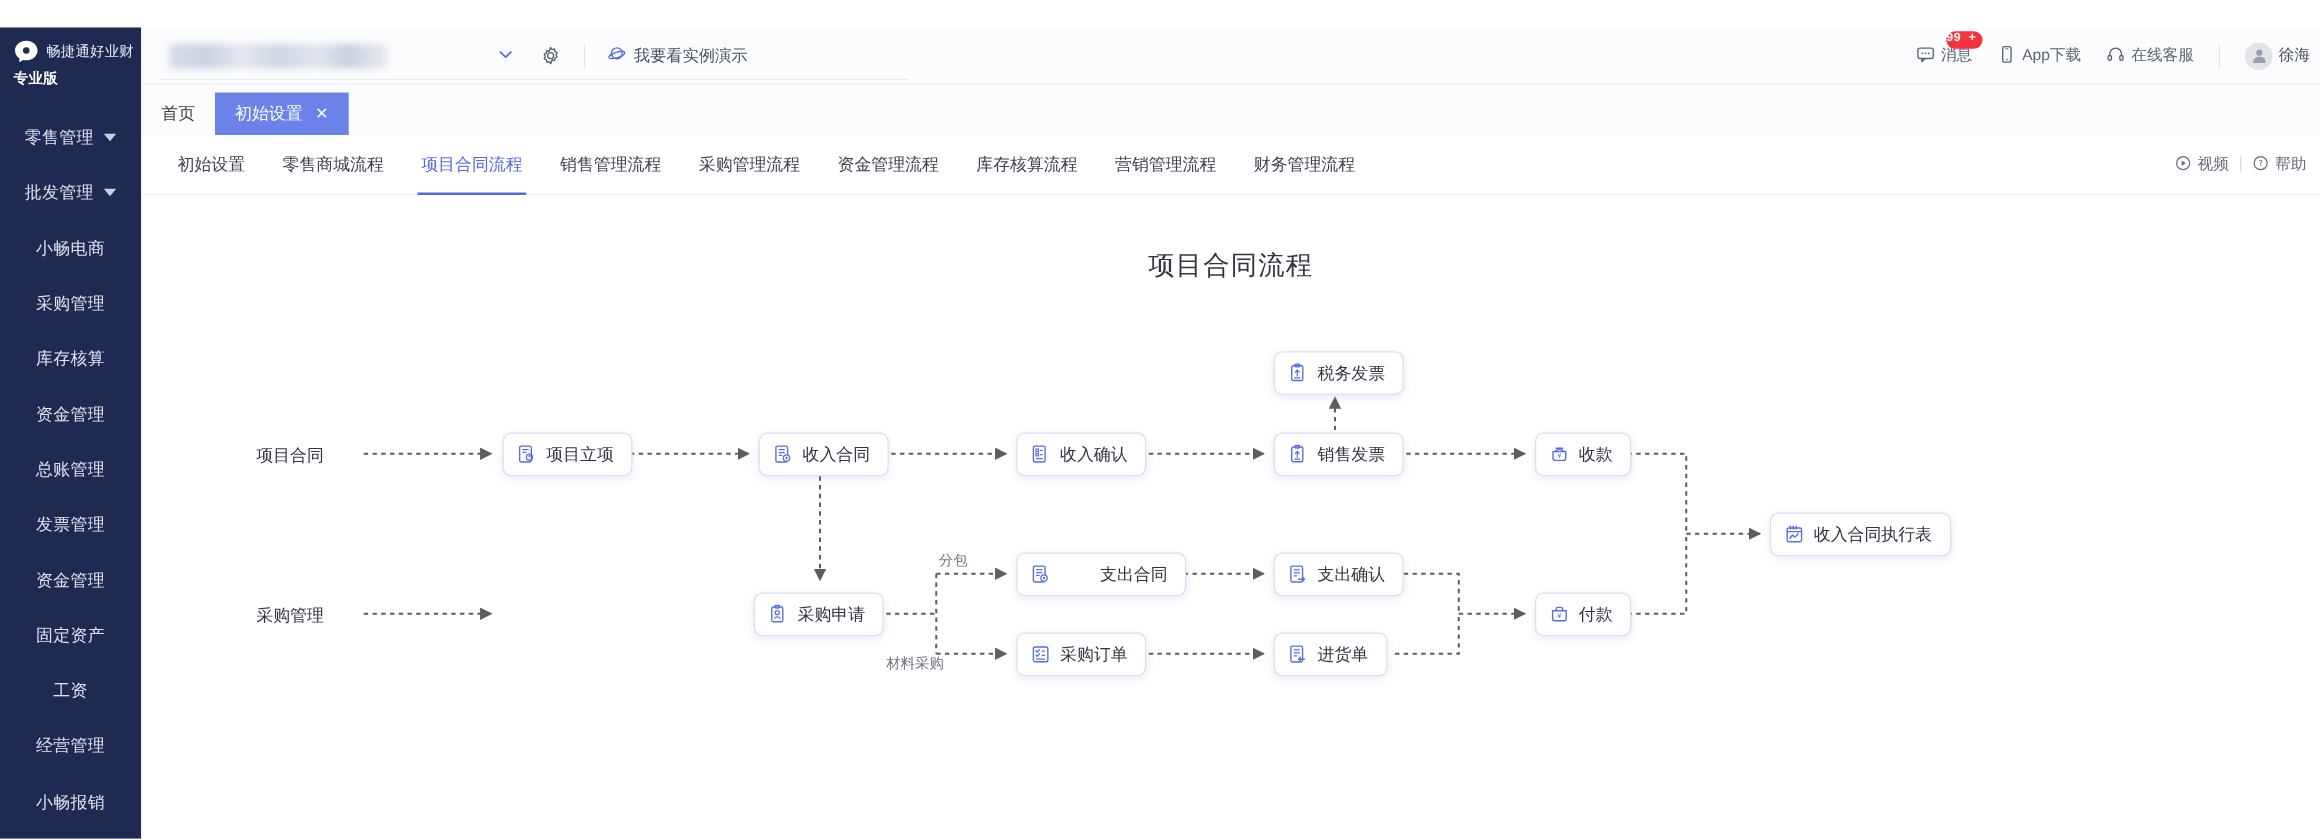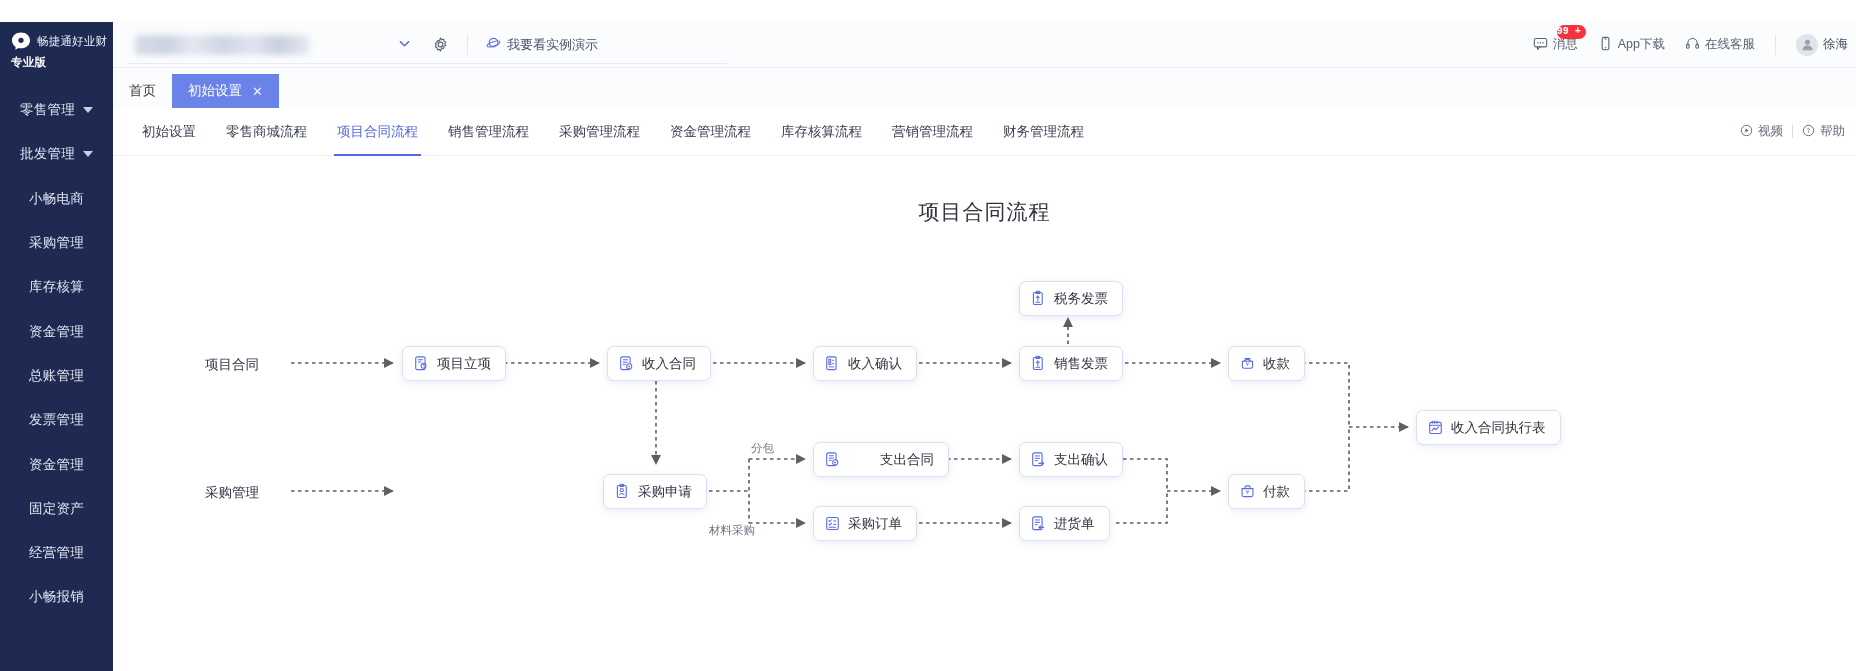--- a/index.html
+++ b/index.html
@@ -186,20 +186,23 @@
           <span>总账管理</span>
         </div>
         <div class="nav-item">
           <span>发票管理</span>
         </div>
         <div class="nav-item">
           <span>资金管理</span>
         </div>
         <div class="nav-item">
           <span>固定资产</span>
+        </div>
+        <div class="nav-item">
+          <span>工资</span>
         </div>
         <div class="nav-item">
           <span>经营管理</span>
         </div>
         <div class="nav-item">
           <span>小畅报销</span>
         </div>
       </div>
   </div>
 

